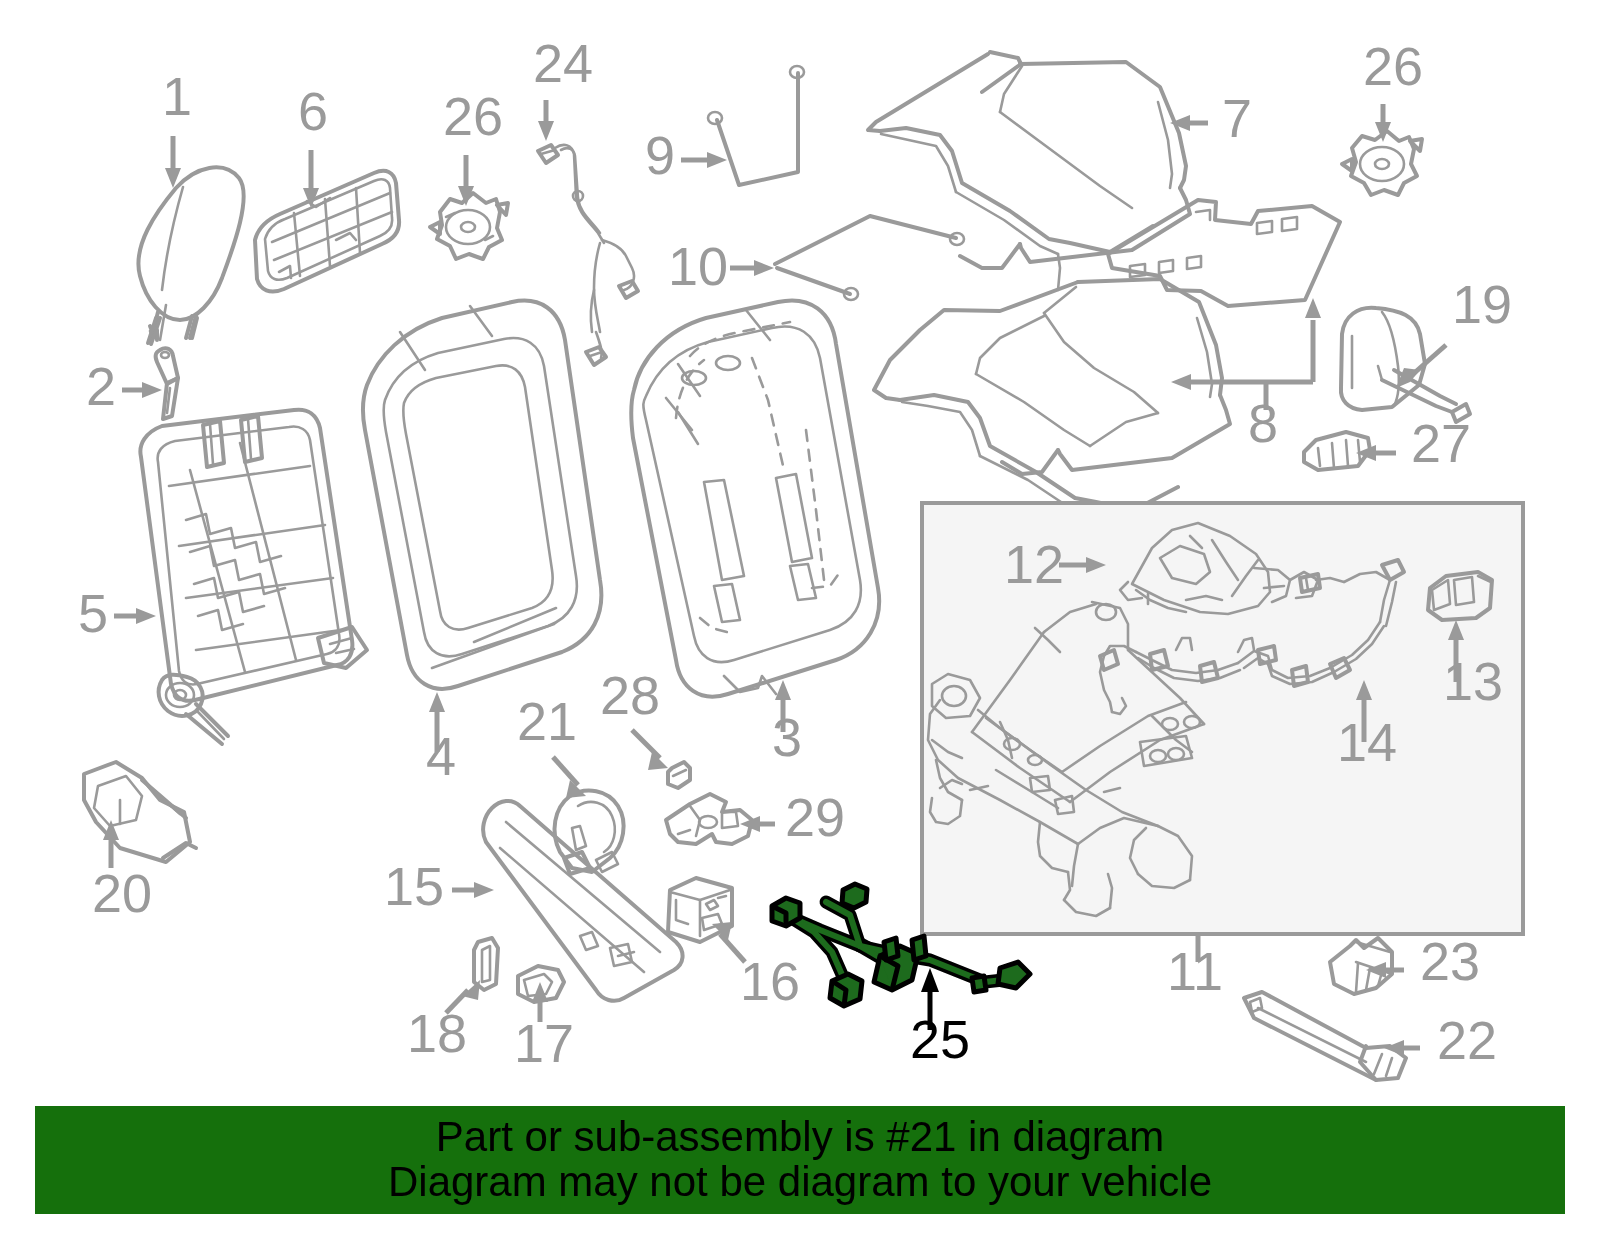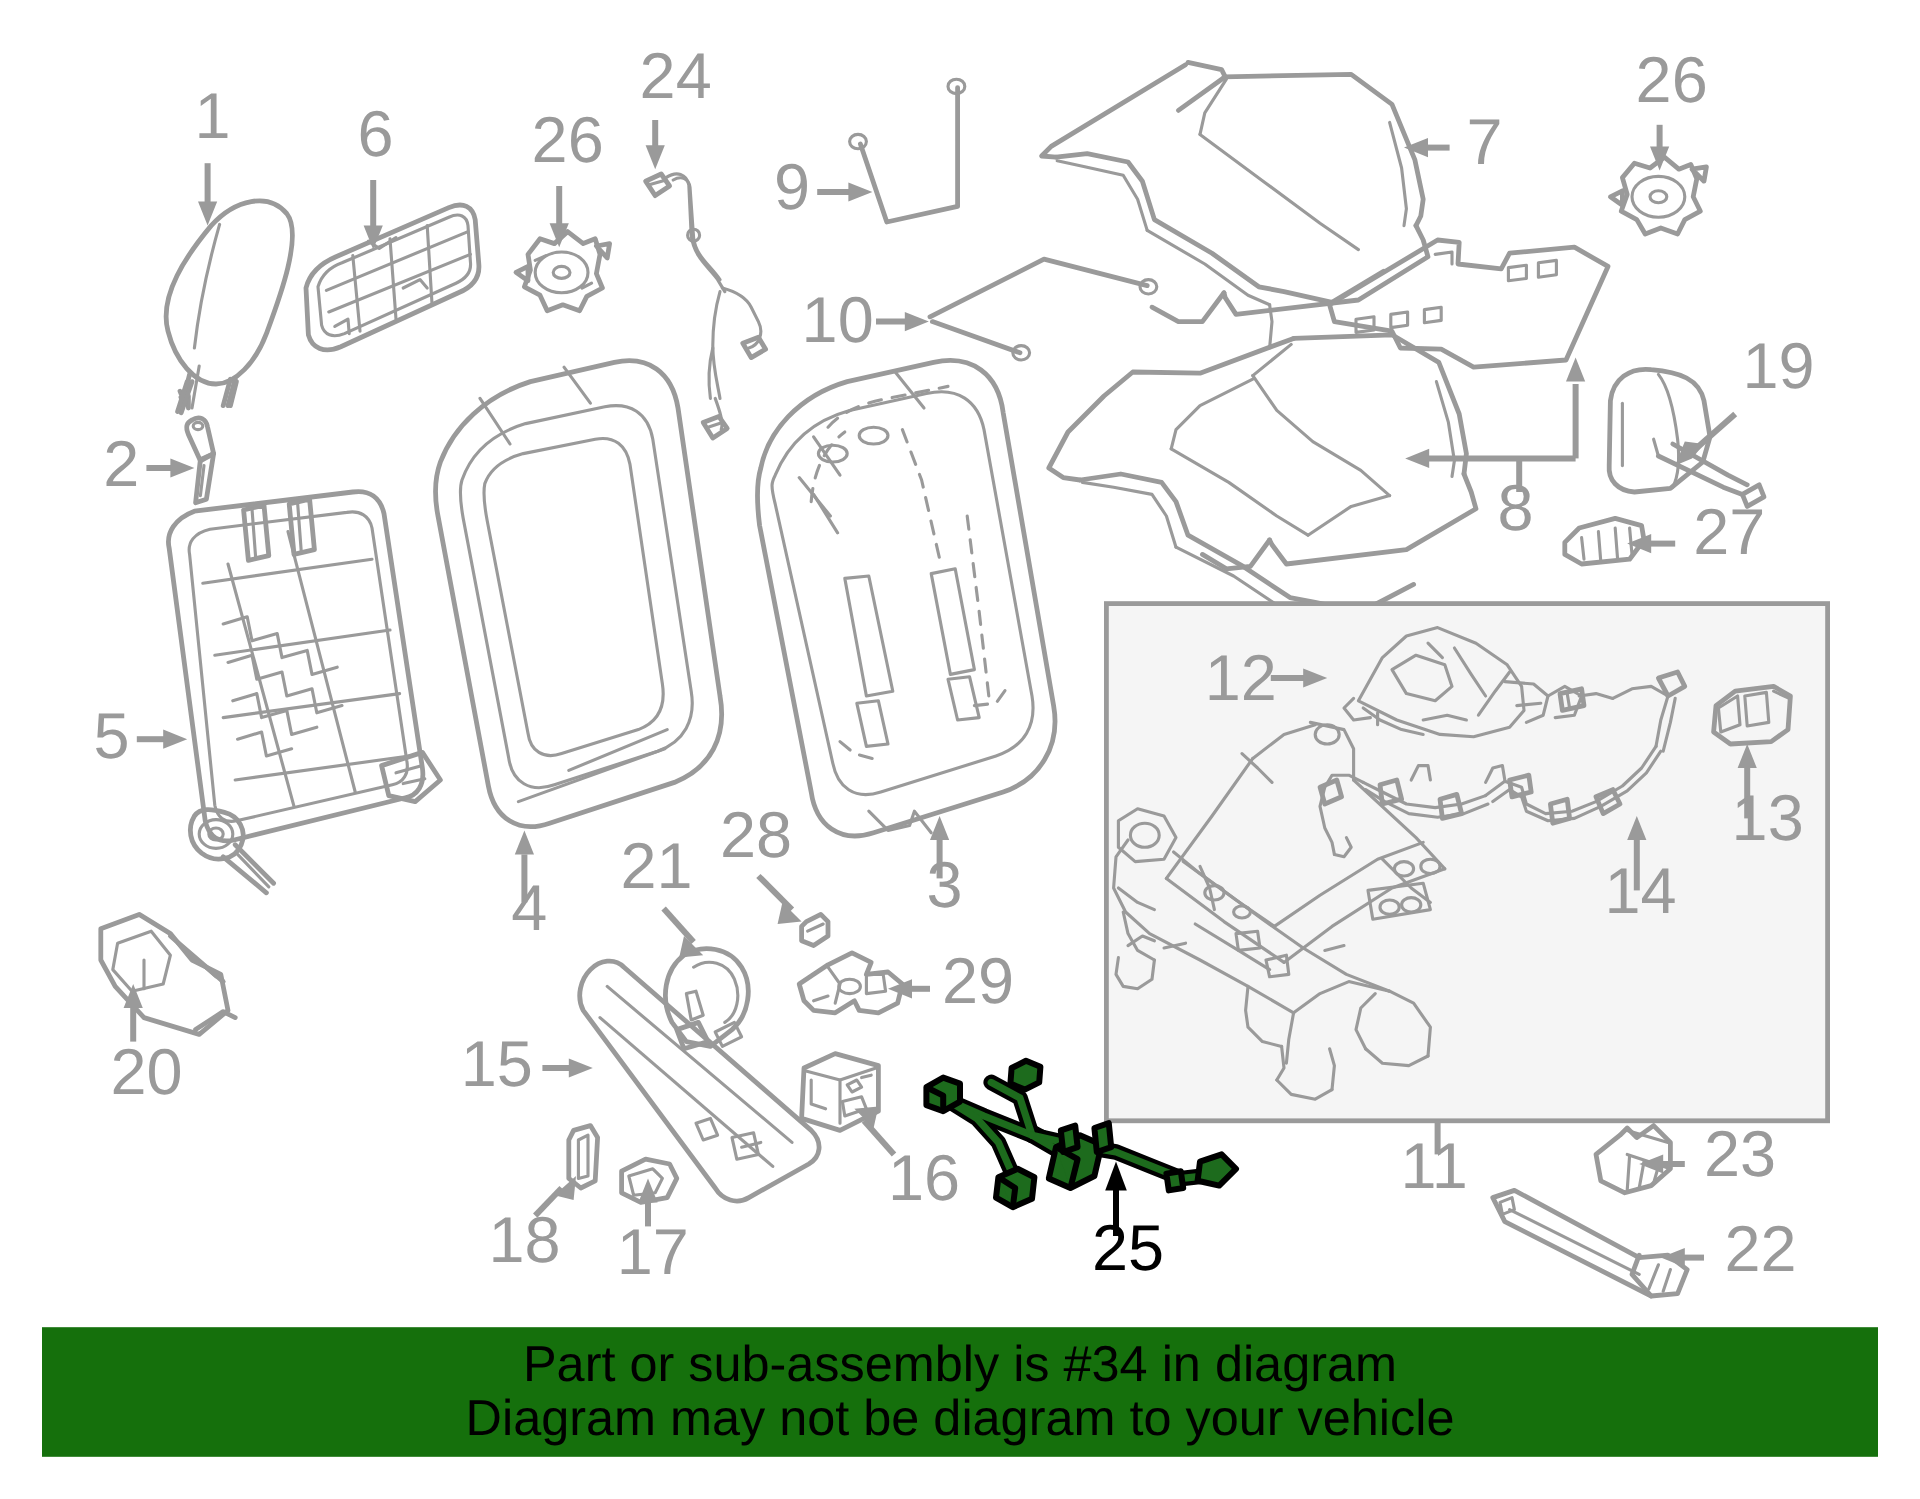--- a/index.html
+++ b/index.html
@@ -561,17 +561,17 @@
     <text class="numtxt" x="443" y="135">26</text>
     <text class="numtxt" x="1363" y="85">26</text>
     <text class="numtxt" x="1411" y="462">27</text>
     <text class="numtxt" x="600" y="714">28</text>
     <text class="numtxt" x="785" y="836">29</text>
   </g>
 
 </svg>
 
 <div id="banner">
-  <div class="bline">Part or sub-assembly is #34 in diagram</div>
+  <div class="bline">Part or sub-assembly is #21 in diagram</div>
   <div class="bline">Diagram may not be diagram to your vehicle</div>
 </div>
 
 </div>
 
 </body></html>

